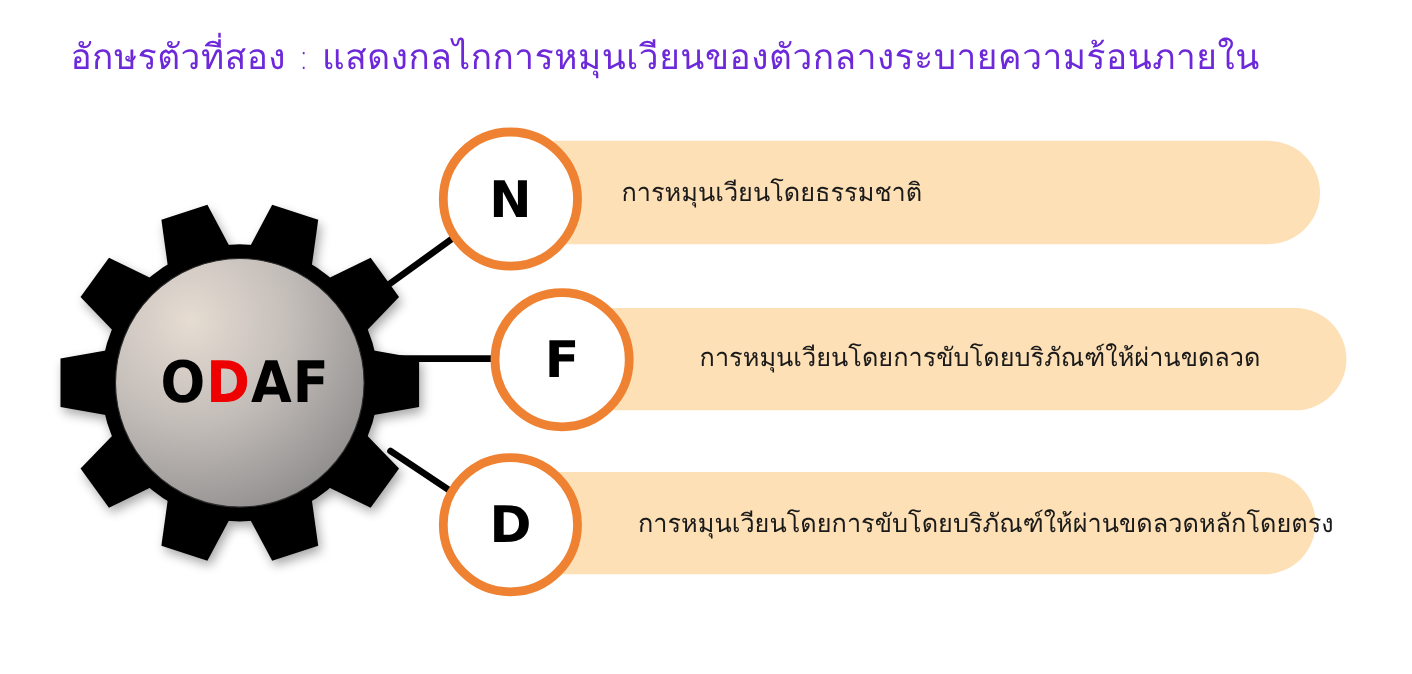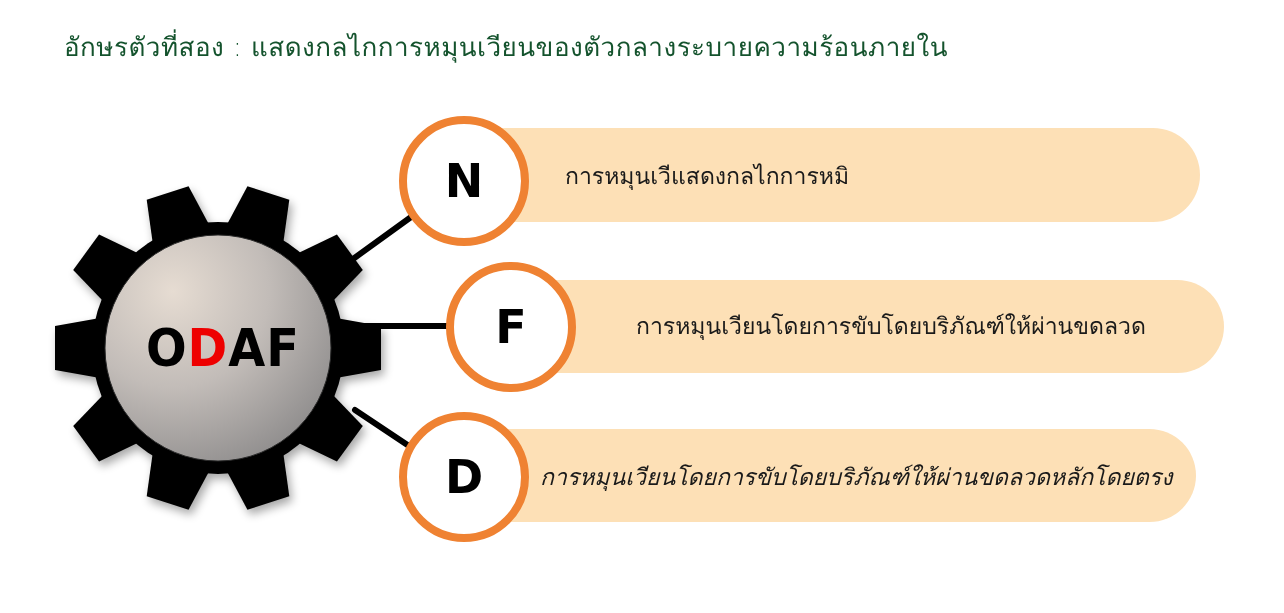--- a/index.html
+++ b/index.html
@@ -1,18 +1,18 @@
 <!DOCTYPE html>
 <html><head>
 <meta charset="utf-8">
 <style>
   html, body { margin: 0; padding: 0; background: #ffffff; }
   body { width: 1284px; height: 613px; position: relative; overflow: hidden;
          font-family: "DejaVu Sans", sans-serif; }
-  .title { position: absolute; left: 64px; top: 26px; font-size: 26px; color: #14532d;
+  .title { position: absolute; left: 64px; top: 26px; font-size: 32px; color: #6d28d9;
            letter-spacing: 0.5px; white-space: nowrap; font-weight: 300; }
   .diagram-svg { position: absolute; left: 0; top: 0; }
   .pill { position: absolute; background: #fde0b6; border-radius: 0 48px 48px 0; }
   .pill-text { position: absolute; font-size: 23px; color: #1a1a1a; white-space: nowrap;
                line-height: 1; }
   .badge { position: absolute; border-radius: 50%; background: #ffffff;
            border: 8px solid #ef8232; box-sizing: border-box;
            display: flex; align-items: center; justify-content: center; }
   .badge-letter { font-family: "DejaVu Sans", sans-serif; font-weight: bold; font-size: 46px;
                   color: #000000; line-height: 1; }
@@ -23,23 +23,23 @@
 </style>
 </head>
 <body>
 
 <div class="title">อักษรตัวที่สอง : แสดงกลไกการหมุนเวียนของตัวกลางระบายความร้อนภายใน</div>
 
 <div class="pill" style="left:470px; top:128px; width:730px; height:94px;"></div>
 <div class="pill" style="left:515px; top:280px; width:709px; height:93px;"></div>
 <div class="pill" style="left:470px; top:429px; width:726px; height:93px;"></div>
 
-<div class="pill-text" style="left:565px; top:165px;">การหมุนเวีแสดงกลไกการหมิ</div>
+<div class="pill-text" style="left:565px; top:165px;">การหมุนเวียนโดยธรรมชาติ</div>
 <div class="pill-text" style="left:636px; top:315px;">การหมุนเวียนโดยการขับโดยบริภัณฑ์ให้ผ่านขดลวด</div>
-<div class="pill-text" style="left:540px; top:466px;font-style:italic;">การหมุนเวียนโดยการขับโดยบริภัณฑ์ให้ผ่านขดลวดหลักโดยตรง</div>
+<div class="pill-text" style="left:580px; top:466px;">การหมุนเวียนโดยการขับโดยบริภัณฑ์ให้ผ่านขดลวดหลักโดยตรง</div>
 
 <svg class="diagram-svg" width="1284" height="613" viewBox="0 0 1284 613">
   <defs>
     <radialGradient id="discGrad" cx="30%" cy="25%" r="85%">
       <stop offset="0%" stop-color="#e6dcd2"></stop>
       <stop offset="50%" stop-color="#c2bcb8"></stop>
       <stop offset="100%" stop-color="#8e8c8c"></stop>
     </radialGradient>
     <filter id="softShadow" x="-20%" y="-20%" width="140%" height="140%">
       <feGaussianBlur in="SourceAlpha" stdDeviation="5"></feGaussianBlur>

